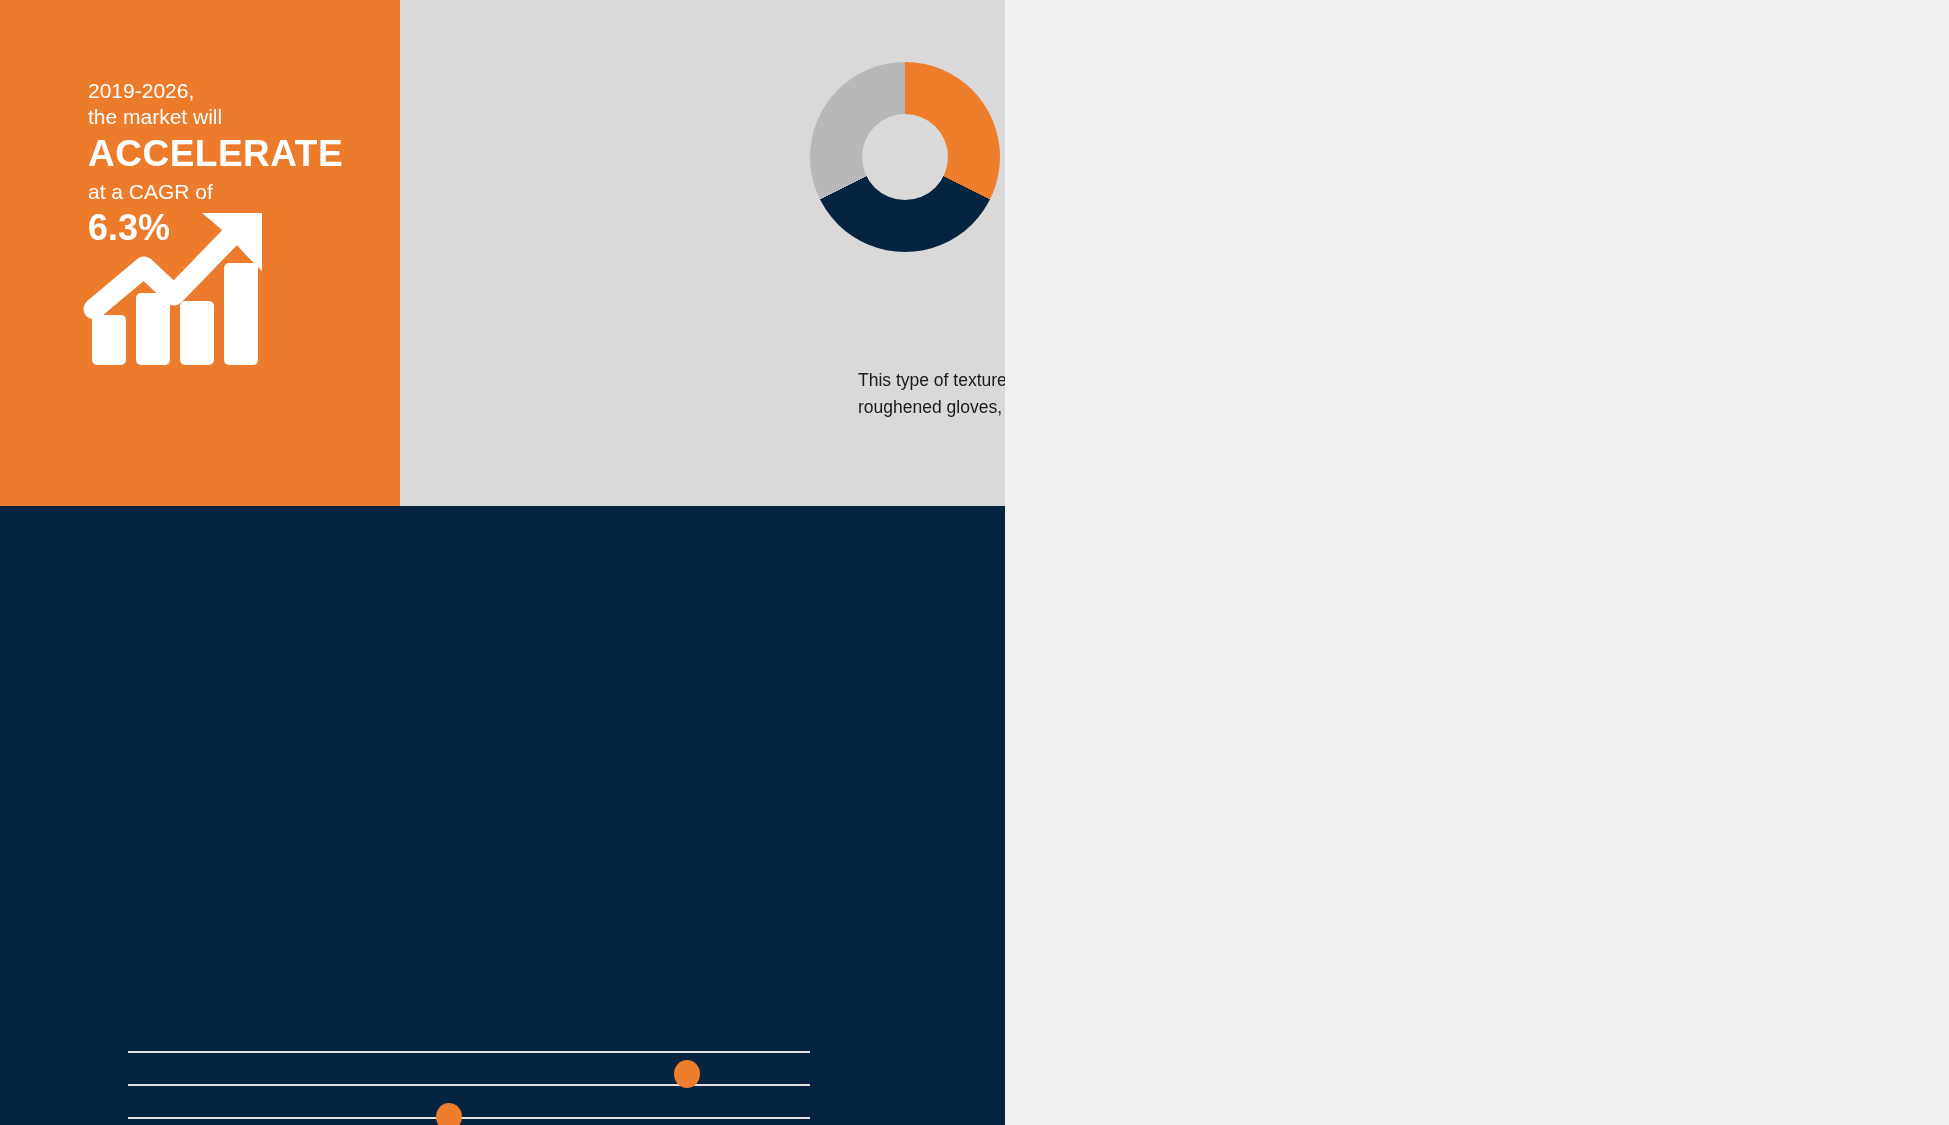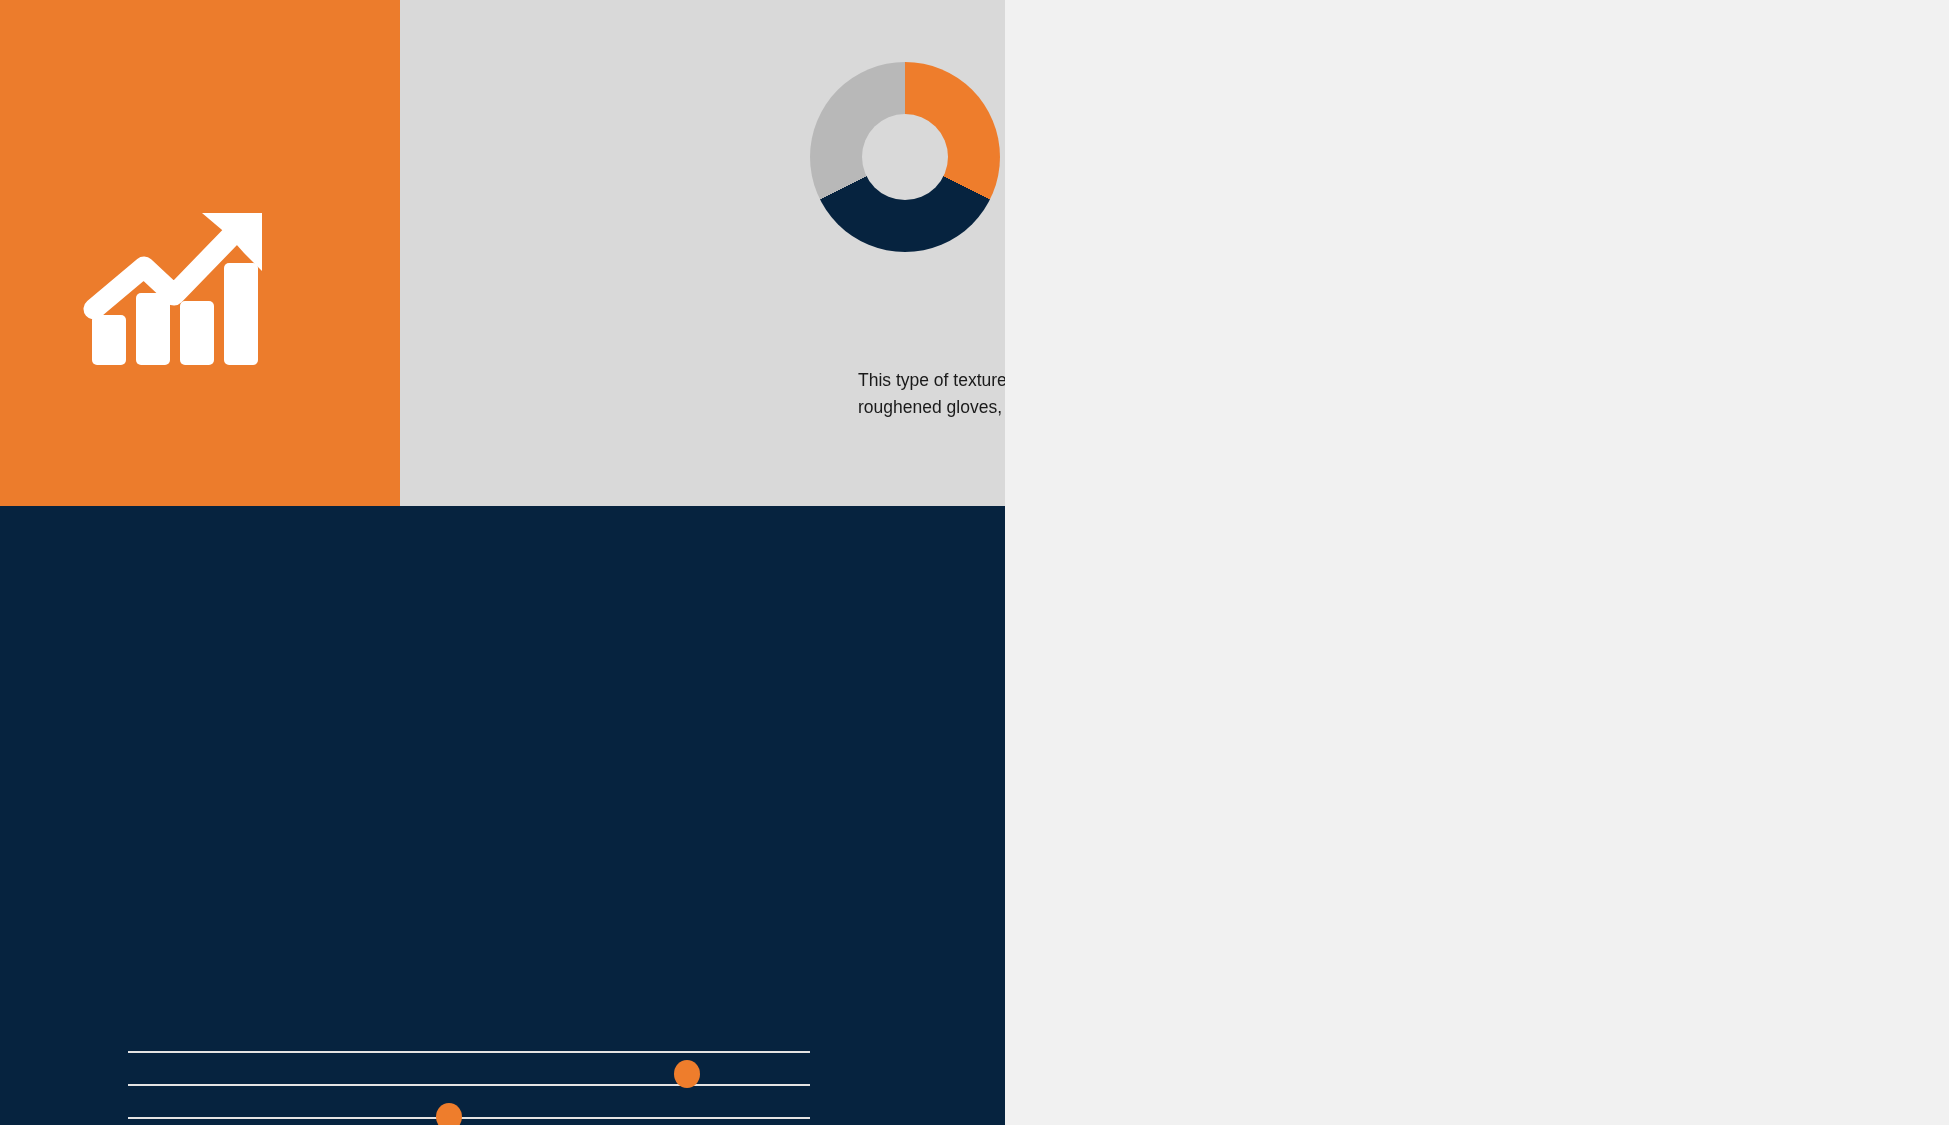--- a/index.html
+++ b/index.html
@@ -63,20 +63,27 @@
   .dp-line{position:absolute;left:0;right:0;height:2px;background:#e3e3e3;}
   .dp-dot{position:absolute;width:26px;height:28px;border-radius:50%;margin-left:-13px;margin-top:-14px;}
   .dp-dot.o{background:#ee7d2c;}
 </style>
 </head>
 <body>
 
 <div class="root">
 
   <div class="panel-orange">
+    <div class="cagr">
+      <div class="l1">2019-2026,</div>
+      <div class="l2">the market will</div>
+      <div class="big">ACCELERATE</div>
+      <div class="l4">at a CAGR of</div>
+      <div class="pct">6.3%</div>
+    </div>
 
     <svg class="growth-icon" viewBox="0 0 210 165">
       <rect x="14" y="110" width="34" height="50" rx="5" fill="#ffffff"></rect>
       <rect x="58" y="88" width="34" height="72" rx="5" fill="#ffffff"></rect>
       <rect x="102" y="96" width="34" height="64" rx="5" fill="#ffffff"></rect>
       <rect x="146" y="58" width="34" height="102" rx="5" fill="#ffffff"></rect>
       <path d="M16 104 L66 62 L96 90 L158 26" stroke="#ffffff" stroke-width="21" fill="none" stroke-linecap="round" stroke-linejoin="round"></path>
       <path d="M124 8 L184 8 L184 66 L166 48 L150 30 Z" fill="#ffffff"></path>
     </svg>
   </div>

